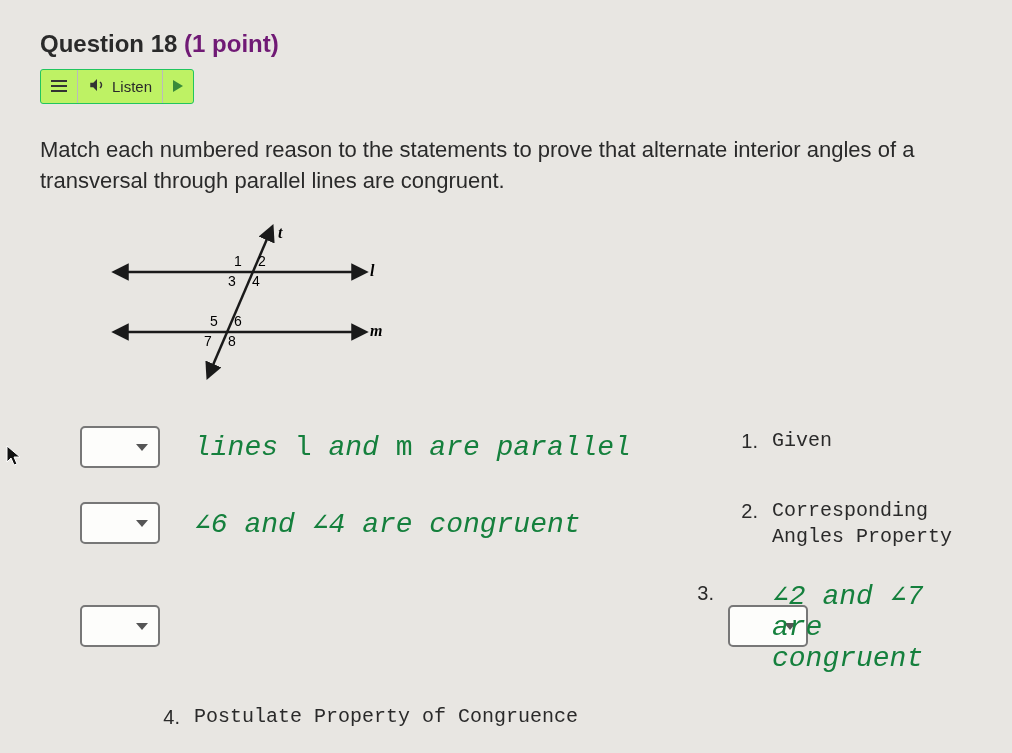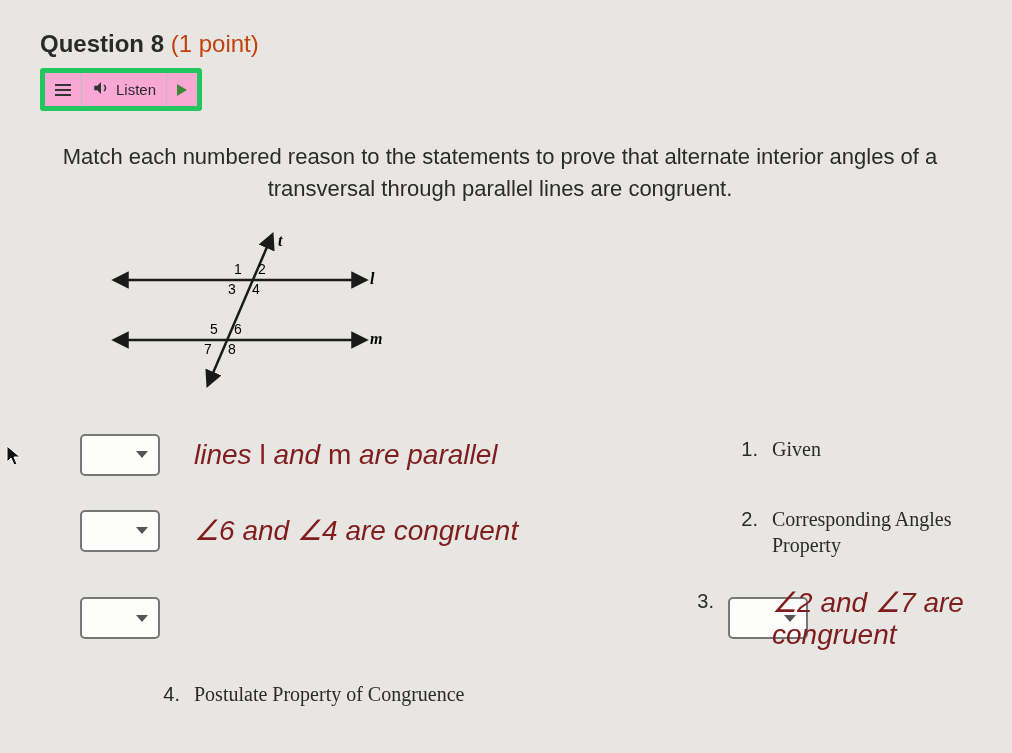--- a/index.html
+++ b/index.html
@@ -11,27 +11,27 @@
       padding: 30px 40px;
       color: #2a2a2a;
       position: relative;
     }
     .question-header {
       font-family: Arial, Helvetica, sans-serif;
       font-size: 24px;
       margin-bottom: 10px;
     }
     .question-header .bold { font-weight: 700; }
-    .question-header .light { font-weight: 400; color: #c2410c; }
+    .question-header .light { font-weight: 700; color: #701a75; }
 
     .toolbar {
       display: inline-flex;
-      border: 5px solid #22c55e;
+      border: 1px solid #22c55e;
       border-radius: 3px;
-      background: #f9a8d4;
+      background: #bef264;
       margin-bottom: 20px;
       font-family: Arial, Helvetica, sans-serif;
       font-size: 15px;
       align-items: stretch;
     }
     .toolbar-btn {
       padding: 6px 10px;
       display: flex;
       align-items: center;
       gap: 6px;
@@ -55,21 +55,20 @@
       border-top: 6px solid transparent;
       border-bottom: 6px solid transparent;
     }
 
     .prompt {
       font-family: Arial, Helvetica, sans-serif;
       font-size: 22px;
       line-height: 1.45;
       margin: 10px 0 25px 0;
       max-width: 920px;
-      text-align: center;
     }
 
     .diagram {
       margin: 0 0 40px 60px;
     }
 
     .match-grid {
       display: grid;
       grid-template-columns: 100px 520px 30px auto;
       row-gap: 28px;
@@ -91,54 +90,54 @@
       cursor: pointer;
     }
     .chevron {
       width: 0; height: 0;
       border-left: 6px solid transparent;
       border-right: 6px solid transparent;
       border-top: 7px solid #555;
     }
     .statement {
       font-style: italic;
-      font-family: Liberation Sans, sans-serif;
+      font-family: Liberation Mono, monospace;
       font-size: 28px;
-      color: #7f1d1d;
+      color: #15803d;
     }
     .statement .upright { font-style: normal; }
     .reason-num {
       font-family: Arial, sans-serif;
       font-size: 20px;
       text-align: right;
       align-self: flex-start;
       padding-top: 4px;
     }
     .reason-text {
-      font-family: Liberation Serif, serif;
+      font-family: Liberation Mono, monospace;
       font-size: 20px;
       line-height: 1.3;
       align-self: flex-start;
       padding-top: 2px;
     }
     .cursor-arrow {
       position: absolute;
       left: 6px;
       top: 445px;
       width: 16px; height: 22px;
     }
   </style>
 </head>
 <body>
 
 
 
 
 <div class="question-header">
-  <span class="bold">Question 8</span>
+  <span class="bold">Question 18</span>
   <span class="light">(1 point)</span>
 </div>
 
 
 <div class="toolbar">
   <div class="toolbar-btn">
     <span class="hamburger">
         <span></span>
         <span></span>
         <span></span>

